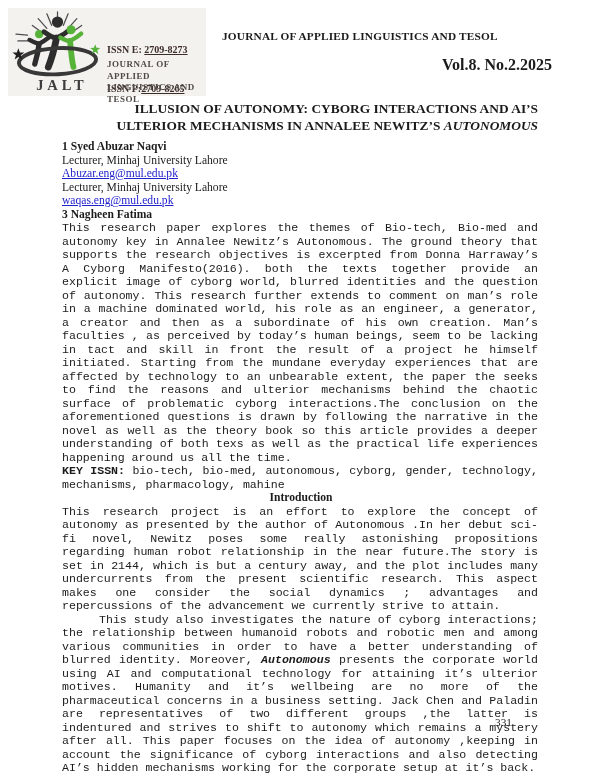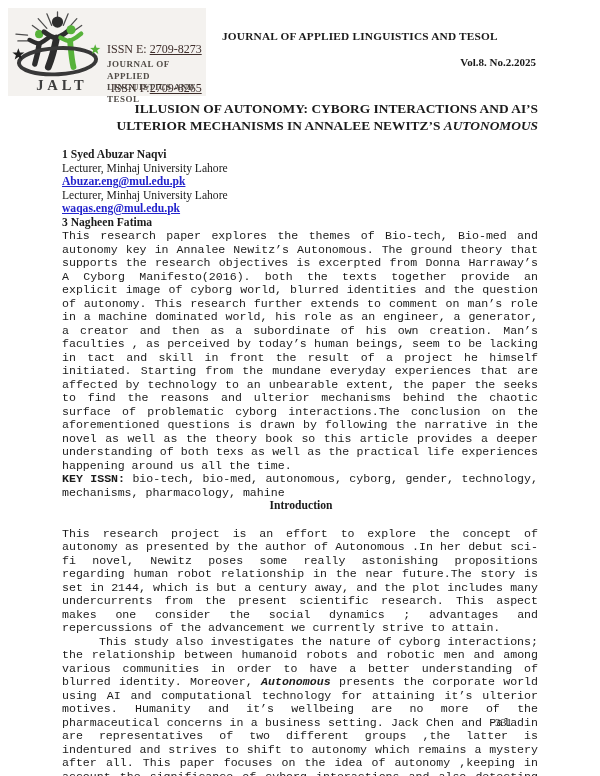--- a/index.html
+++ b/index.html
@@ -4,37 +4,37 @@
 <style>
   html,body{margin:0;padding:0;}
   body{
     width:600px;height:776px;background:#ffffff;position:relative;overflow:hidden;
     font-family:"Liberation Serif", serif;color:#1b1b1b;
     -webkit-font-smoothing:antialiased;
   }
   
   .logo-box{position:absolute;left:8px;top:8px;width:198px;height:88px;background:#f4f2ef;}
   .logo-svg{position:absolute;left:1px;top:1px;}
-  .issn-block{position:absolute;left:99px;top:9px;font-weight:normal;font-size:12px;line-height:13px;color:#3d2d2a;white-space:pre;text-align:right;}
+  .issn-block{position:absolute;left:99px;top:9px;font-weight:bold;font-size:10px;line-height:13px;color:#3d2d2a;white-space:pre;}
   .issn-line .u{text-decoration:underline;}
   .logo-caption{position:absolute;left:99px;top:51px;width:104px;font-size:9px;font-weight:bold;letter-spacing:0.5px;color:#504b46;line-height:11.5px;}
   .journal-title{position:absolute;left:222px;top:30px;width:330px;font-weight:bold;font-size:11.3px;letter-spacing:0.2px;}
-  .vol-line{position:absolute;right:64px;top:56px;font-weight:bold;font-size:11px;}
+  .vol-line{position:absolute;right:48px;top:56px;font-weight:bold;font-size:16px;}
   
   .content{position:absolute;left:62px;top:100px;width:476px;font-size:11.6px;line-height:13.5px;}
   .paper-title{text-align:right;font-weight:bold;font-size:13.4px;line-height:17px;}
   .paper-title .it{font-style:italic;}
-  .authors{margin-top:14px;}
+  .authors{margin-top:6px;}
   .author-name{font-weight:bold;}
-  .email-link{color:#2222cc;text-decoration:underline;cursor:pointer;font-weight:bold;}
+  .email-link{color:#2222cc;text-decoration:underline;cursor:pointer;}
   .abstract-heading{font-weight:bold;margin-top:14px;}
   .just{text-align:justify;font-family:Liberation Mono, monospace;}
   .kw-label{font-weight:bold;}
   .intro-heading{font-weight:bold;padding-left:2px;text-align:center;}
-  .para-first{margin-top:14px;}
+  .para-first{}
   .indent{text-indent:37px;}
   .page-num{position:absolute;right:88px;top:716px;font-size:11.3px;margin-left:12px;}
 </style>
 </head>
 <body>
 
 <div class="page">
 
   <div class="logo-box">
     <svg class="logo-svg" width="97" height="87" viewBox="0 0 100 90">

